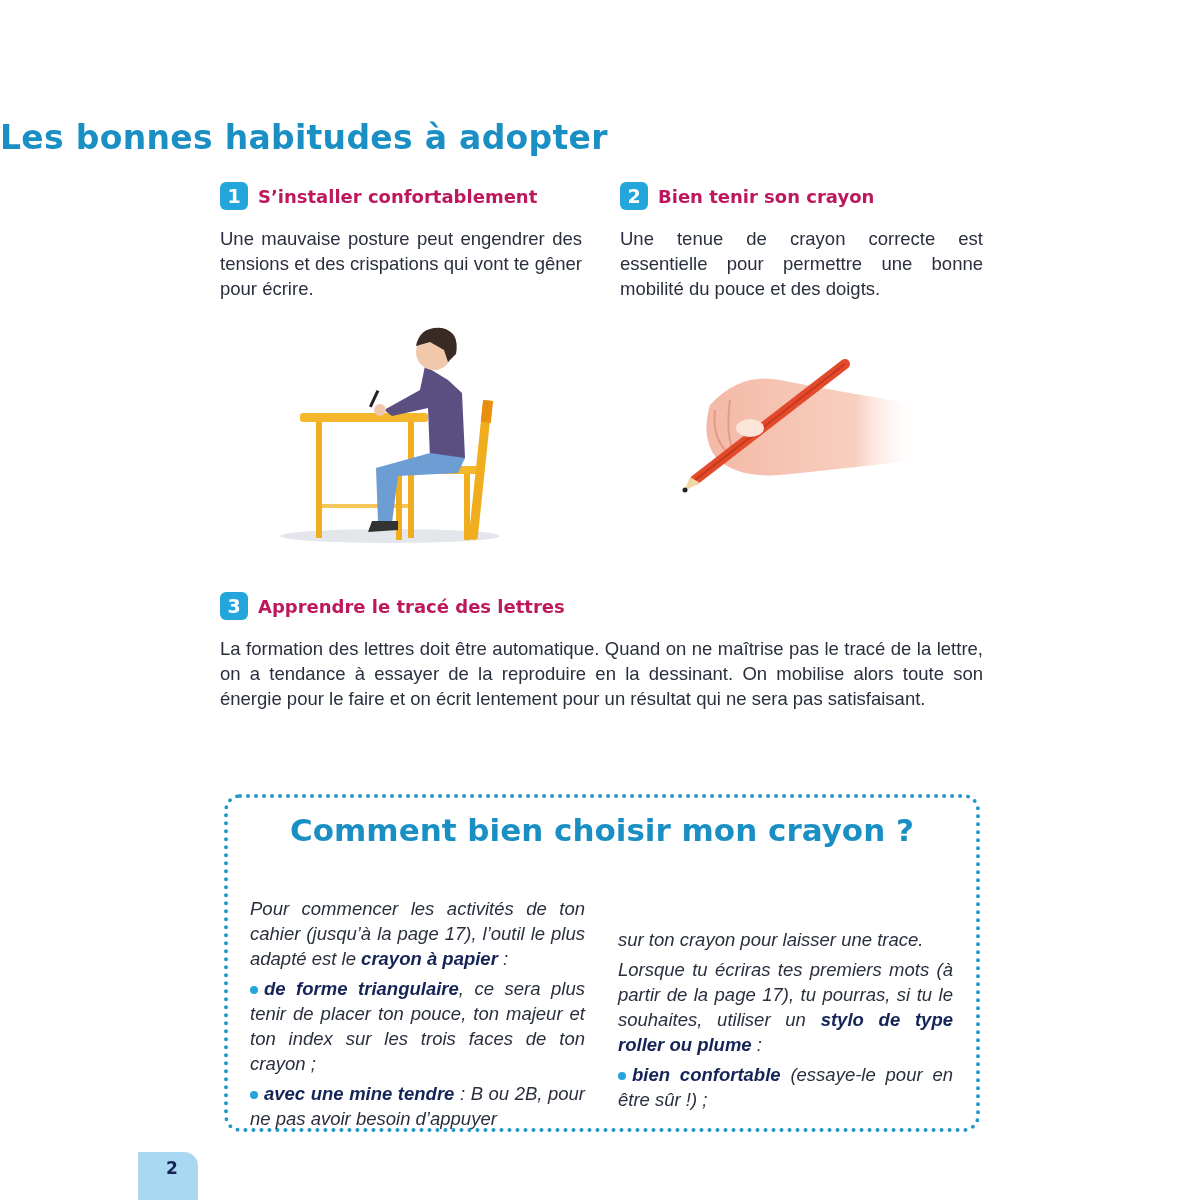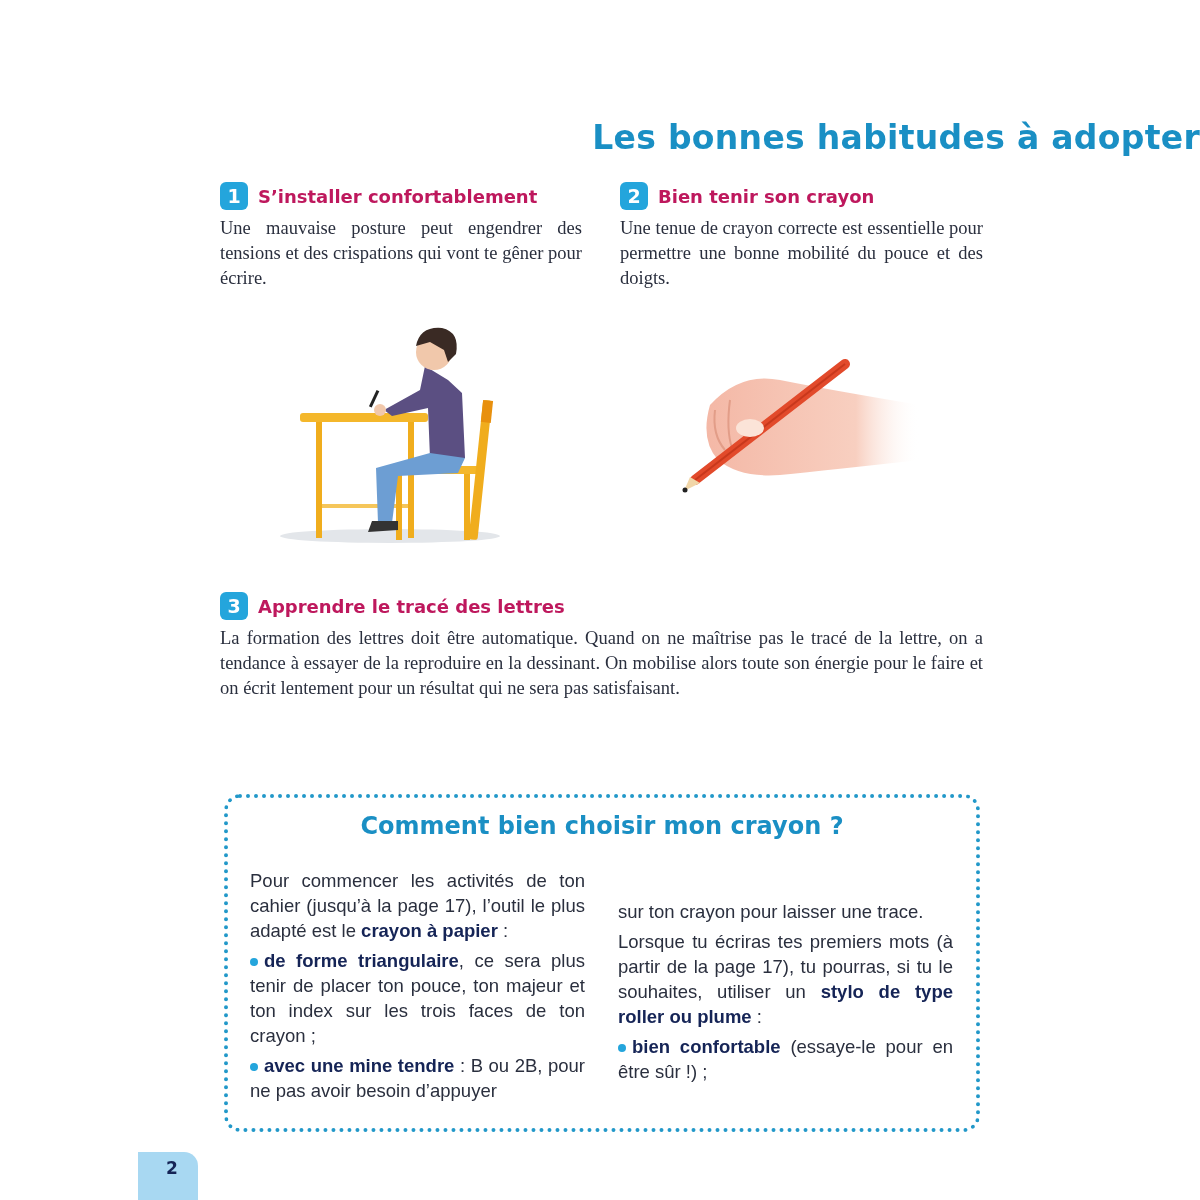--- a/index.html
+++ b/index.html
@@ -1,38 +1,38 @@
 <!DOCTYPE html>
 <html><head>
 <meta charset="utf-8">
 <style>
   html, body { margin: 0; padding: 0; background: #ffffff; }
   body { width: 1200px; height: 1200px; position: relative; overflow: hidden;
          font-family: "DejaVu Sans", sans-serif; color: #1c2750; }
-  .page-title { position: absolute; top: 118px; left: 0; width: 1200px; text-align: right;
+  .page-title { position: absolute; top: 118px; left: 0; width: 1200px; text-align: left;
                 font-size: 33px; font-weight: bold; color: #1a8fc4; letter-spacing: 0.3px; }
   .section { position: absolute; }
   .sec-head { display: flex; align-items: center; gap: 10px; height: 28px; }
   .num-badge { width: 28px; height: 28px; border-radius: 6px; background: #24a5dc; color: #fff;
                font-weight: bold; font-size: 19px; display: flex; align-items: center; justify-content: center; }
   .sec-title { font-size: 18px; font-weight: bold; color: #be185d; }
-  .sec-body { font-family: Liberation Serif, serif; font-size: 18.5px; line-height: 25px;
-              color: #2a2f3e; text-align: justify; margin-top: 6px; }
+  .sec-body { font-family: Liberation Sans, sans-serif; font-size: 18.5px; line-height: 25px;
+              color: #2a2f3e; text-align: justify; margin-top: 16px; }
   #s1 { left: 220px; top: 182px; width: 362px; }
   #s2 { left: 620px; top: 182px; width: 363px; }
   #s3 { left: 220px; top: 592px; width: 763px; }
   .illus { position: absolute; }
   #desk-illus { left: 280px; top: 318px; width: 240px; height: 230px; }
   #hand-illus { left: 670px; top: 350px; width: 260px; height: 150px; }
   .box { position: absolute; left: 224px; top: 794px; width: 756px; height: 338px;
          border: 4px dotted #2298c9; border-radius: 16px; box-sizing: border-box; }
   .box-title { position: absolute; top: 812px; left: 224px; width: 756px; text-align: center;
-               font-size: 24px; font-weight: bold; color: #1a8fc4; }
-  .col { position: absolute; top: 868px; font-family: "Liberation Sans", sans-serif;
-         font-size: 18.5px; line-height: 25px; color: #2a2f3e; text-align: justify; }
+               font-size: 31px; font-weight: bold; color: #1a8fc4; }
+  .col { position: absolute; top: 896px; font-family: "Liberation Sans", sans-serif;
+         font-size: 18.5px; line-height: 25px; color: #2a2f3e; text-align: justify; font-style: italic; }
   #col-left { left: 250px; width: 335px; }
   #col-right { left: 618px; width: 335px; margin-top: 31px; }
   .col p { margin: 0 0 5px 0; }
   .col b { color: #152456; }
   .bullet { display: inline-block; width: 8px; height: 8px; border-radius: 50%; background: #24a5dc;
             margin-right: 6px; vertical-align: middle; }
   .page-num-tab { position: absolute; left: 138px; top: 1152px; width: 60px; height: 48px;
                   background: #a8d8f2; border-top-right-radius: 14px; }
   .page-num { position: absolute; left: 166px; top: 1158px; font-weight: bold; font-size: 17px; color: #152456; }
 </style>

